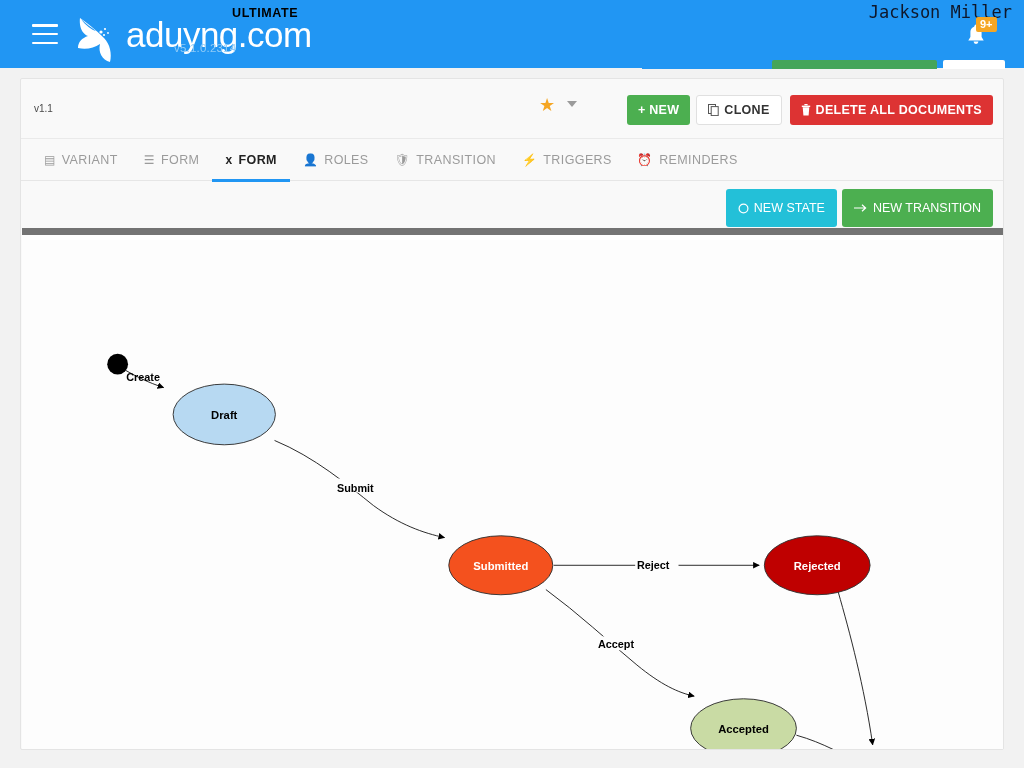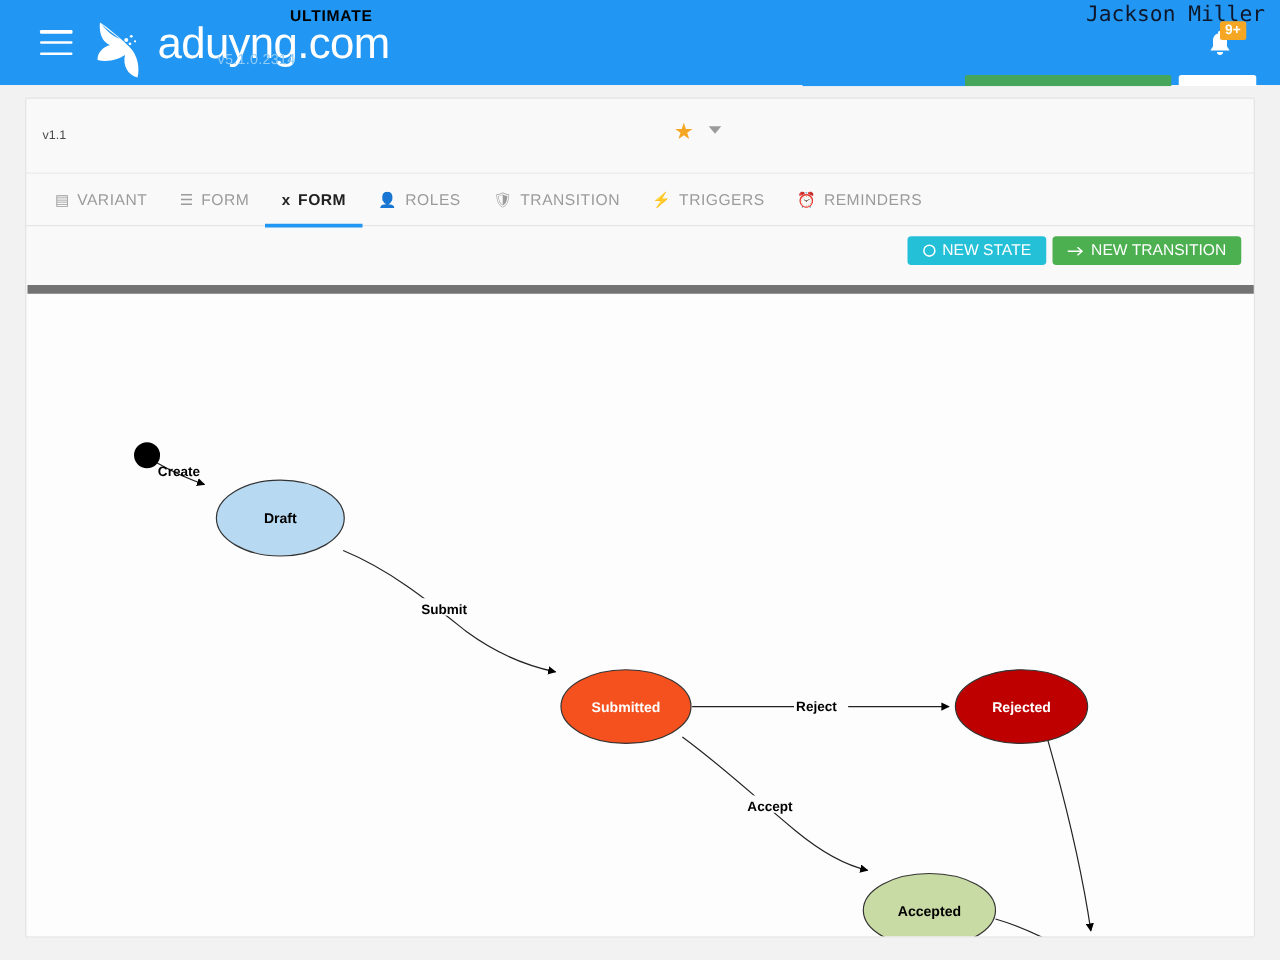--- a/index.html
+++ b/index.html
@@ -131,21 +131,21 @@
     content: ""; position: absolute; left: 0; right: 0; bottom: -1px;
     height: 3px; background: #2196f3;
   }
   .tab .ic { font-size: 12px; line-height: 1; display:inline-block; }
 
   
   #flowbar { position: relative; height: 46px; }
   #flowbtns { position: absolute; right: 10px; top: 8px; display: flex; gap: 5px; }
   .fbtn {
     font-size: 12.5px; color: #fff; border: none; border-radius: 3px;
-    padding: 0 12px; height: 23px; line-height: 27px; cursor: pointer;
+    padding: 0 12px; height: 38px; line-height: 27px; cursor: pointer;
     display: inline-flex; align-items: center; gap: 5px; white-space: nowrap;
   }
   .fbtn-state { background: #23c0d8; }
   .fbtn-trans { background: #4caf50; }
 
   
   #canvas {
     position: absolute; left: 1px; top: 149px;
     width: 981px; height: 521px;
     background: #fdfdfd;
@@ -209,20 +209,40 @@
 </div>
 
 <div id="card">
 
   <div id="cardhead">
     <div id="title">v1.1</div>
 
     <div id="starbtn">★</div>
     <div id="caret"></div>
 
+    <div id="actions">
+      <button class="btn btn-new">
+        <span>+ NEW</span>
+      </button>
+      <button class="btn btn-clone">
+        <svg width="11" height="12" viewBox="0 0 11 12">
+          <rect x="0.5" y="0.5" width="7" height="9" fill="#fff" stroke="#555"></rect>
+          <rect x="3.2" y="2.6" width="7" height="9" fill="#fff" stroke="#555"></rect>
+        </svg>
+        <span>CLONE</span>
+      </button>
+      <button class="btn btn-del">
+        <svg width="10" height="12" viewBox="0 0 10 12">
+          <rect x="0.8" y="1.6" width="8.4" height="1.4" fill="#fff"></rect>
+          <rect x="3.4" y="0" width="3.2" height="1.3" fill="#fff"></rect>
+          <path d="M1.7 3.2 h6.6 l-0.7 8.4 h-5.2 Z" fill="#fff"></path>
+        </svg>
+        <span>DELETE ALL DOCUMENTS</span>
+      </button>
+    </div>
   </div>
 
   <div id="tabs">
     <div class="tab">
       <span class="ic">▤</span>
       <span>VARIANT</span>
     </div>
     <div class="tab">
       <span class="ic">☰</span>
       <span>FORM</span>

